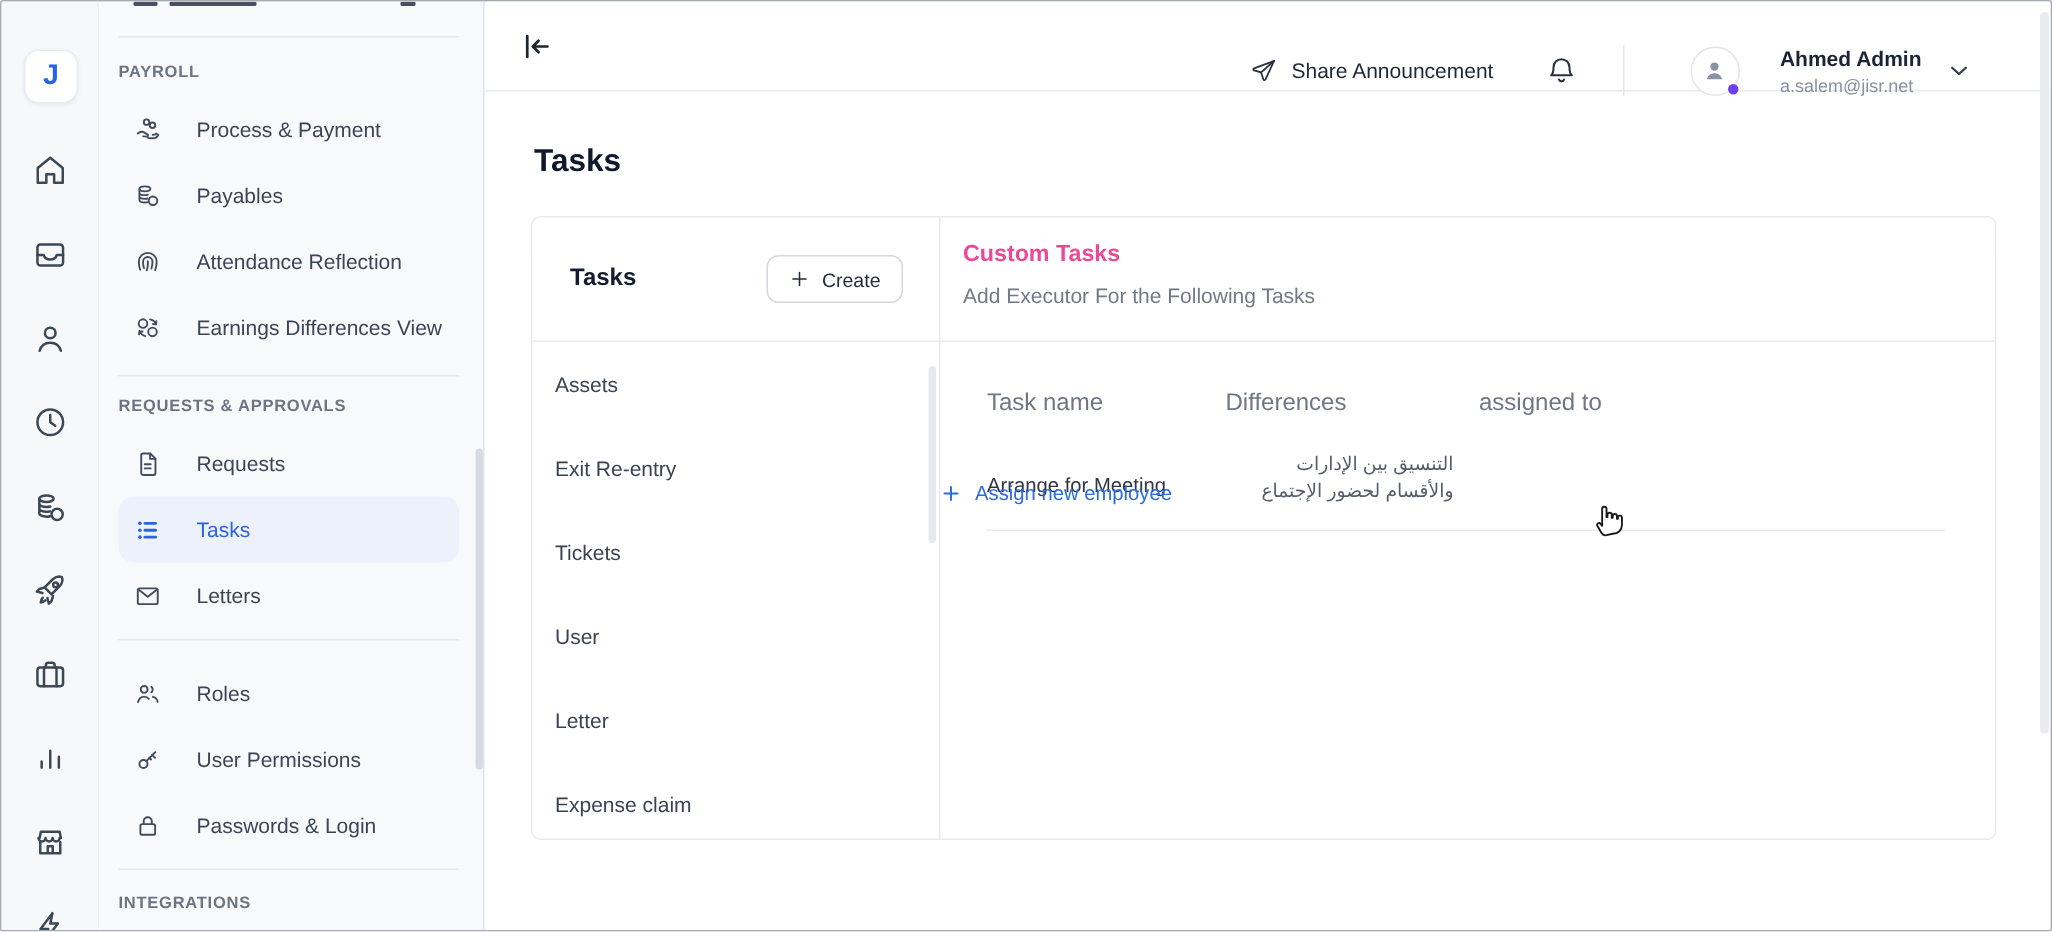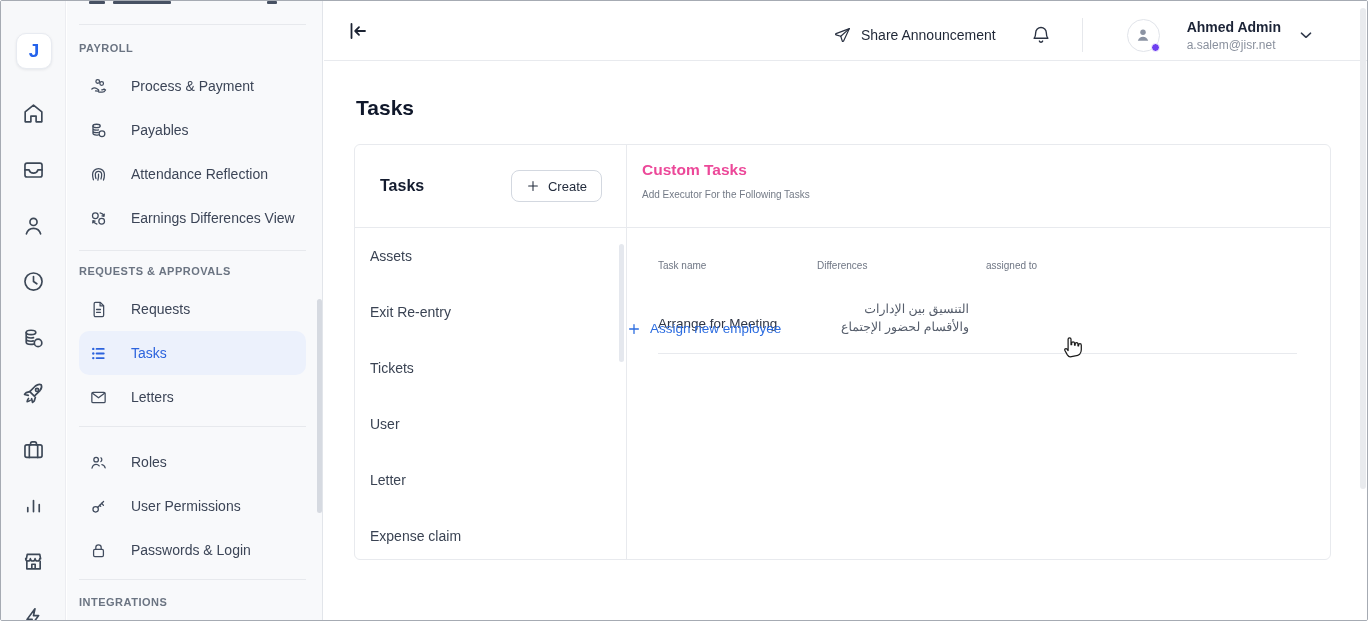--- a/index.html
+++ b/index.html
@@ -38,21 +38,21 @@
                 background:#d6dae1; border-radius:3px; }
   .clip-sliver{ position:absolute; background:#475163; border-radius:1px; top:0; height:3px; }
 
   
   .main{ position:absolute; left:323px; top:0; right:0; bottom:0; background:#fff; }
   .topbar{ position:absolute; left:0; top:0; right:0; height:60px; background:#fff;
            border-bottom:1px solid #e8eaee; }
   .collapse-btn{ position:absolute; left:22px; top:18px; width:24px; height:24px; cursor:pointer; }
   .collapse-btn svg{ width:24px; height:24px; stroke:#1c2333; fill:none;
                      stroke-width:1.8; stroke-linecap:round; stroke-linejoin:round; }
-  .topbar-right{ position:absolute; right:51px; top:4px; height:60px;
+  .topbar-right{ position:absolute; right:51px; top:16px; height:60px;
                  display:flex; align-items:center; }
   .share{ display:flex; align-items:center; gap:9px; cursor:pointer; }
   .share svg{ width:19px; height:19px; stroke:#2a3242; fill:none;
               stroke-width:1.5; stroke-linecap:round; stroke-linejoin:round; }
   .share .txt{ font-size:14px; color:#1f2736; }
   .bell{ margin-left:34px; width:22px; height:22px; cursor:pointer; }
   .bell svg{ width:22px; height:22px; stroke:#2a3242; fill:none;
              stroke-width:1.5; stroke-linecap:round; stroke-linejoin:round; }
   .tb-sep{ margin-left:30px; width:1px; height:34px; background:#e6e8ec; }
   .avatar{ position:relative; margin-left:44px; width:33px; height:33px;
@@ -79,30 +79,30 @@
        padding-left:25px; position:relative; }
   .lh .t{ font-size:16px; font-weight:700; color:#131b2e; }
   .create-btn{ position:absolute; right:24px; top:25px; height:32px; padding:0 14px;
                display:flex; align-items:center; gap:8px; background:#fff;
                border:1px solid #d3d8e0; border-radius:8px; cursor:pointer;
                font-size:13px; color:#232c3d; }
   .create-btn svg{ width:14px; height:14px; stroke:#232c3d; stroke-width:1.8;
                    fill:none; stroke-linecap:round; }
   .rh{ flex:1; padding:16px 0 0 15px; }
   .rh .t{ font-size:15.5px; font-weight:700; color:#ec4899; }
-  .rh .s{ margin-top:10px; font-size:10px; color:#737a86; }
+  .rh .s{ margin-top:10px; font-size:14px; color:#737a86; }
 
   .card-body{ display:flex; height:332px; }
   .tlist{ width:272px; border-right:1px solid #e8eaee; position:relative; overflow:hidden; }
   .tlist-item{ height:56px; display:flex; align-items:center; padding-left:15px;
                font-size:14px; color:#3a4353; cursor:pointer; }
   .tlist-scroll{ position:absolute; right:2px; top:16px; width:5px; height:118px;
                  background:#e5e8ee; border-radius:3px; }
   .tbl{ flex:1; position:relative; }
-  .th{ position:absolute; top:32px; font-size:10px; color:#6f7684; }
+  .th{ position:absolute; top:32px; font-size:16px; color:#6f7684; }
   .th.c1,.td.c1{ left:31px; }  .th.c2,.td.c2{ left:190px; }  .th.c3,.td.c3{ left:359px; }
   .td.c1{ position:absolute; top:88px; font-size:13.5px; color:#2f3645; }
   .td.c2{ position:absolute; top:72px; width:152px; direction:rtl; text-align:right;
           font-size:12.5px; color:#555d6b; line-height:18px; }
   .assign{ position:absolute; top:93px; display:flex; align-items:center; gap:9px;
            cursor:pointer; }
   .assign svg{ width:14px; height:14px; stroke:#2b6ce0; stroke-width:2.2;
                fill:none; stroke-linecap:round; }
   .assign .txt{ font-size:13.5px; font-weight:500; color:#2b6ce0; }
   .row-divider{ position:absolute; left:31px; top:125px; width:639px; height:1px;

